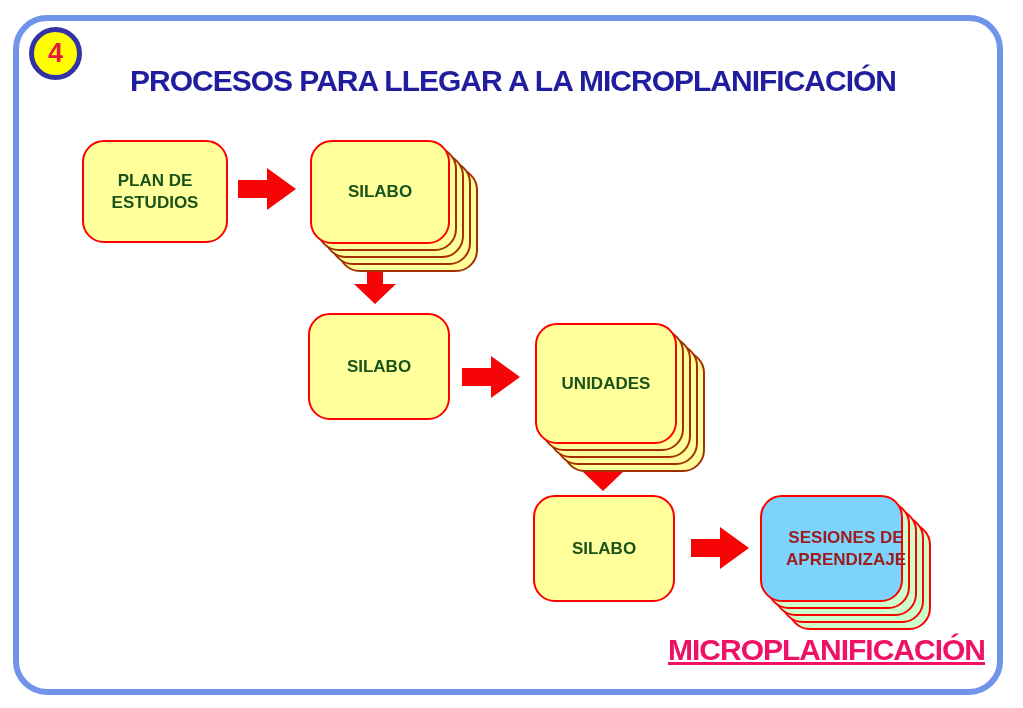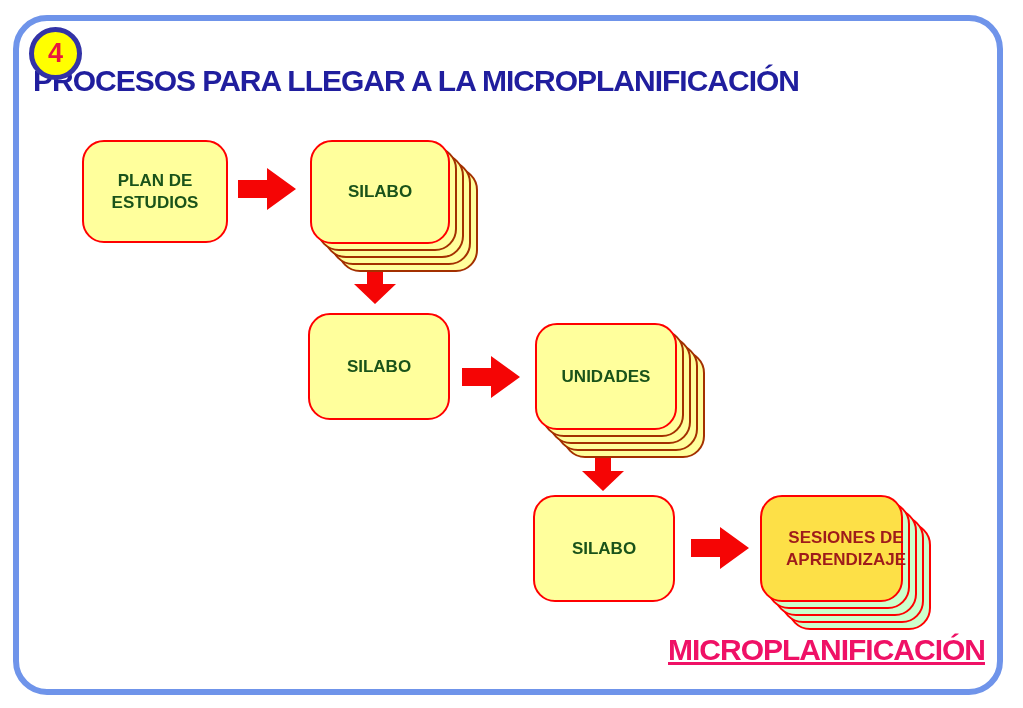--- a/index.html
+++ b/index.html
@@ -38,20 +38,21 @@
     font-size: 27px;
     font-weight: bold;
     color: #E8173F;
     line-height: 1;
   }
 
   .title {
     position: absolute;
     left: 33px; top: 64px;
     width: 960px;
+    text-align: center;
     font-size: 30px;
     font-weight: bold;
     letter-spacing: -1px;
     color: #201E9E;
     white-space: nowrap;
   }
 
   .node { position: absolute; }
 
   .card {
@@ -78,28 +79,28 @@
     box-sizing: border-box;
     background: #FFFF9C;
     border: 2px solid #A33000;
     border-radius: 22px;
   }
   .layer.o1 { left: 7px;  top: 7px;  z-index: 4; }
   .layer.o2 { left: 14px; top: 14px; z-index: 3; }
   .layer.o3 { left: 21px; top: 21px; z-index: 2; }
   .layer.o4 { left: 28px; top: 28px; z-index: 1; }
 
-  .green .card  { background: #fde047; color: #9E1B1B; padding-left: 29px; }
+  .green .card  { background: #7dd3fc; color: #9E1B1B; padding-left: 29px; }
   .green .layer { background: #CCFFCC; border-color: #FF0000; }
 
   
   #n-plan      { left: 82px;  top: 140px; width: 146px; height: 103px; }
   #n-silabo-s  { left: 310px; top: 140px; width: 140px; height: 104px; }
   #n-silabo    { left: 308px; top: 313px; width: 142px; height: 107px; }
-  #n-unidades  { left: 535px; top: 323px; width: 142px; height: 107px; }
+  #n-unidades  { left: 535px; top: 323px; width: 142px; height: 121px; }
   #n-unidad    { left: 533px; top: 495px; width: 142px; height: 107px; }
   #n-sesiones  { left: 760px; top: 495px; width: 143px; height: 107px; }
 
   .arrow { position: absolute; }
   #a1 { left: 238px; top: 168px; }
   #a2 { left: 354px; top: 271px; }
   #a3 { left: 462px; top: 356px; }
   #a4 { left: 582px; top: 458px; }
   #a5 { left: 691px; top: 527px; }
 

